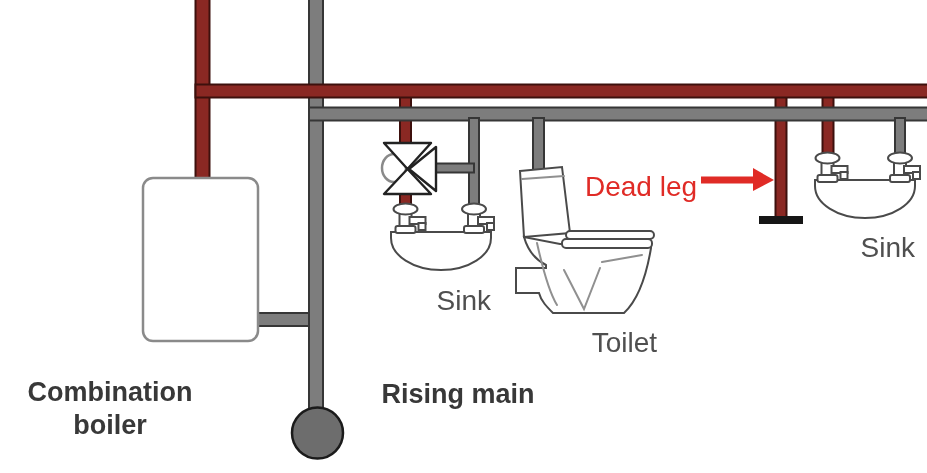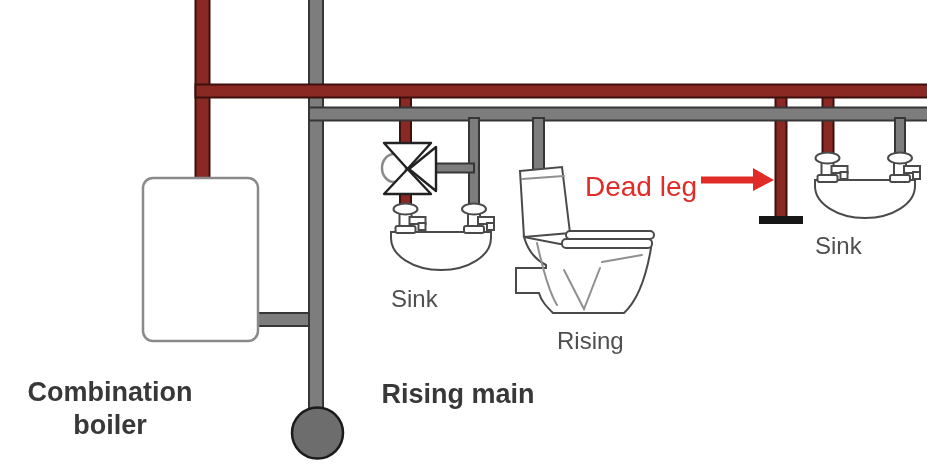--- a/index.html
+++ b/index.html
@@ -19,21 +19,21 @@
   .valvepart { fill:#ffffff; stroke:#222222; stroke-width:2.4; stroke-linejoin:round; }
   .detail    { fill:none; stroke:#909090; stroke-width:2; stroke-linecap:round; }
   .ann       { fill:var(--ann); stroke:none; }
 
   .lbl { position:absolute;margin-top:12px; }
   .lbl-bold {
     font-weight:bold; font-size:27px; line-height:33px;
     color:var(--head); text-align:center; white-space:pre-line;
   }
   .lbl-fixture {
-    font-size:24px; color:var(--fixt); text-align:left; width:100px;
+    font-size:28px; color:var(--fixt); text-align:right; width:100px;
   }
   .lbl-dead {
     font-size:28px; color:var(--ann); white-space:nowrap;
   }
   #lbl-boiler { left:6px;  top:364px; width:208px; }
   #lbl-rising { left:358px; top:366px; width:200px; white-space:nowrap; }
   #lbl-sink1  { left:391px; top:273px; }
   #lbl-toilet { left:557px; top:315px; }
   #lbl-sink2  { left:815px; top:220px; }
   #lbl-dead   { left:585px; top:159px; }
@@ -117,16 +117,16 @@
     <g>
       <rect class="ann" x="701" y="176.5" width="52" height="7"></rect>
       <polygon class="ann" points="753,168 774,180 753,191"></polygon>
     </g>
   </svg>
 
   <div id="lbl-rising" class="lbl lbl-bold">Rising main</div>
   <div id="lbl-boiler" class="lbl lbl-bold">Combination
 boiler</div>
   <div id="lbl-sink1" class="lbl lbl-fixture">Sink</div>
-  <div id="lbl-toilet" class="lbl lbl-fixture">Rising</div>
+  <div id="lbl-toilet" class="lbl lbl-fixture">Toilet</div>
   <div id="lbl-sink2" class="lbl lbl-fixture">Sink</div>
   <div id="lbl-dead" class="lbl lbl-dead">Dead leg</div>
 </div>
 
 </body></html>

